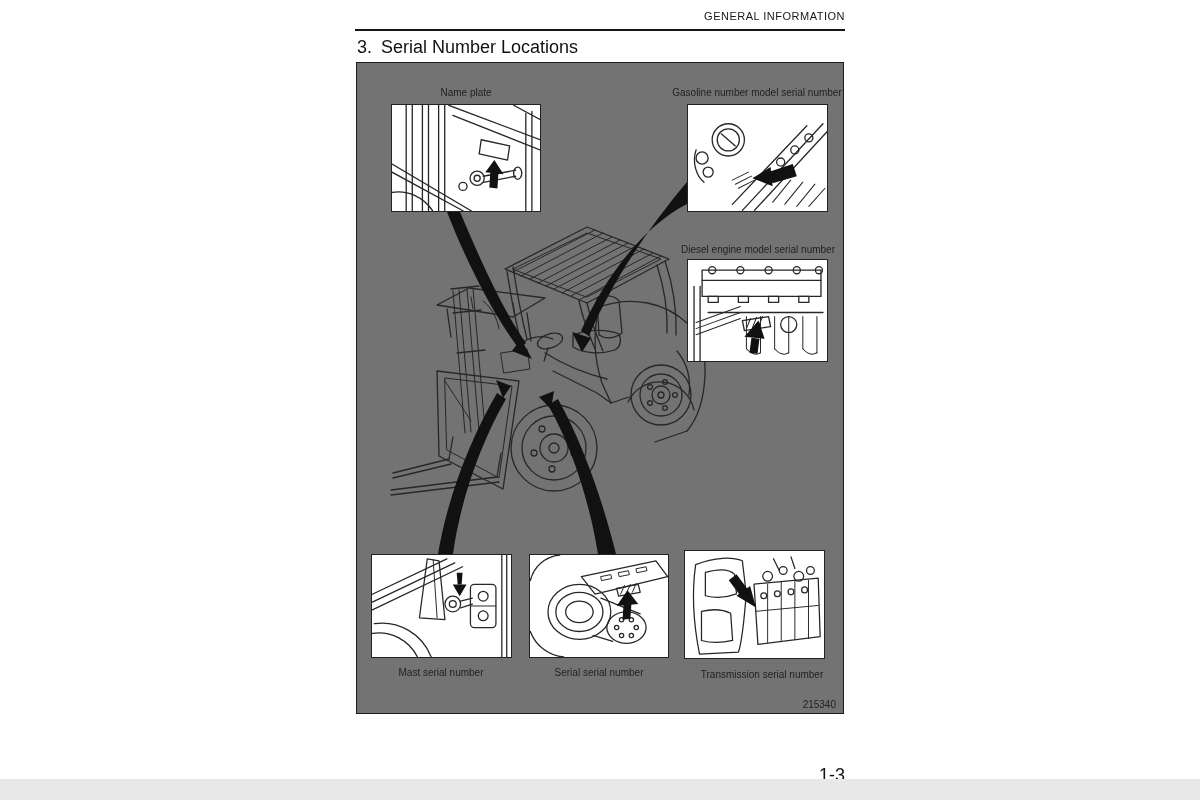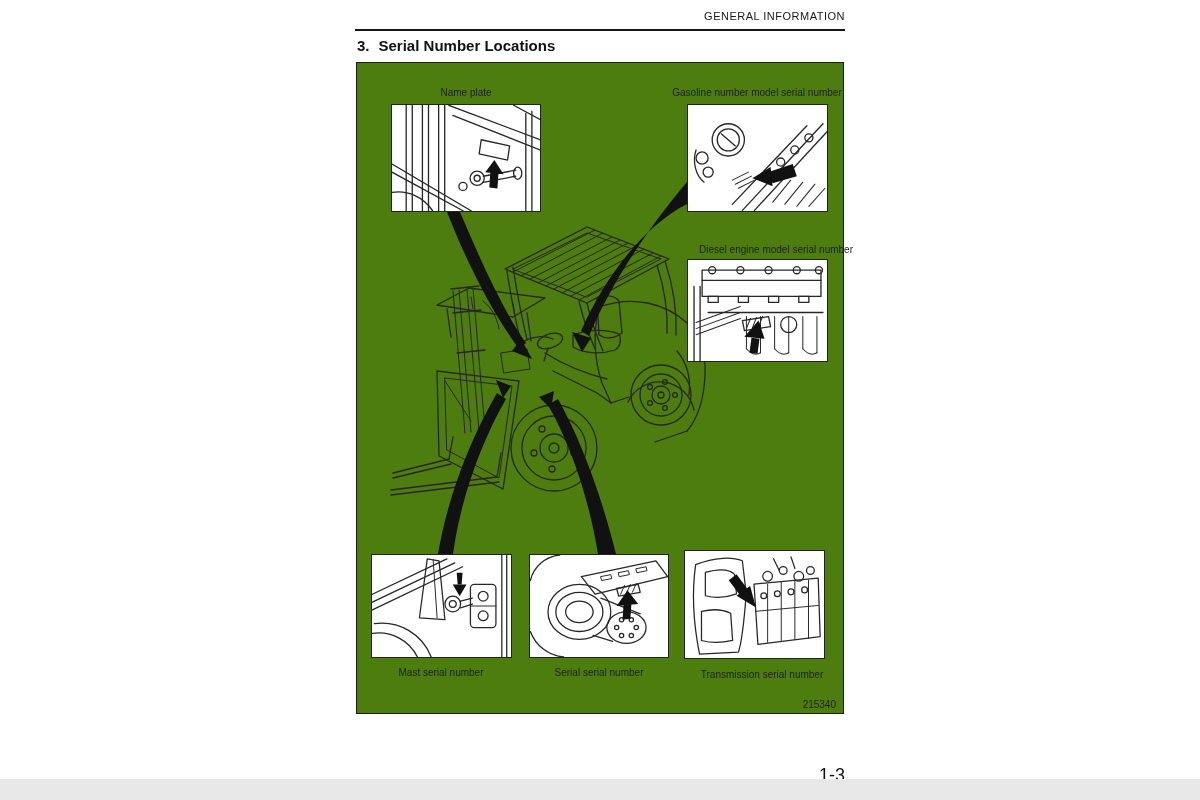--- a/index.html
+++ b/index.html
@@ -1,24 +1,24 @@
 <!DOCTYPE html>
 <html><head>
 <meta charset="utf-8">
 <style>
   html,body{margin:0;padding:0;background:#e8e8e8;}
   #page{position:relative;width:1200px;height:779px;background:#ffffff;
         font-family:"Liberation Sans", sans-serif;color:#1c1c1c;overflow:hidden;}
   .abs{position:absolute;}
   .header-text{top:10px;right:355px;font-size:11px;letter-spacing:.5px;color:#181818;}
   .header-rule{top:29px;left:355px;width:490px;height:2px;background:#161616;}
-  .section-heading{top:37px;left:357px;font-size:15px;font-weight:bold;color:#111;}
+  .section-heading{top:37px;left:357px;font-size:18px;font-weight:normal;color:#111;}
   .section-heading .num{margin-right:9px;}
   .figure-frame{top:62px;left:356px;width:488px;height:652px;border:1.6px solid #1b1b1b;
-                box-sizing:border-box;background:#4d7c0f;}
+                box-sizing:border-box;background:#737373;}
   .scene{top:0;left:0;width:485px;height:649px;z-index:1;}
   .callout-label{font-size:10px;white-space:nowrap;transform:translateX(-50%);
                  color:#1f1f1f;z-index:3;}
   .callout-box{background:#fff;border:1.4px solid #222;box-sizing:border-box;
                overflow:hidden;z-index:2;}
   .callout-box svg{display:block;width:100%;height:100%;}
   .fig-num{right:7px;bottom:3px;font-size:10px;color:#222;z-index:3;}
   .page-num{left:819px;top:765px;font-size:18px;color:#111;}
   
   .ink{stroke:#272727;fill:none;stroke-width:1.3;stroke-linecap:round;stroke-linejoin:round;}
@@ -161,21 +161,21 @@
             <circle cx="120" cy="32" r="4"></circle>
           <path class="thin" d="M44,74 L60,66 M47,78 L63,70 M50,82 L66,74"></path>
         </g>
         <g class="blk">
           <polygon points="64,72 82,61 84,80"></polygon>
           <polygon points="80,66 104,58 108,70 84,77"></polygon>
         </g>
       </svg>
     </div>
 
-    <div class="abs callout-label" style="left:401px;top:181px;margin-left:18px;">Diesel engine model serial number</div>
+    <div class="abs callout-label" style="left:401px;top:181px;">Diesel engine model serial number</div>
     <div class="abs callout-box" style="left:330px;top:196px;width:141px;height:103px;">
       <svg viewBox="0 0 138 100">
         <g class="ink">
           <rect x="14" y="10" width="118" height="26"></rect>
           <path d="M14,20 H132"></path>
           <rect x="20" y="36" width="10" height="6"></rect>
             <rect x="50" y="36" width="10" height="6"></rect>
           <rect x="80" y="36" width="10" height="6"></rect>
             <rect x="110" y="36" width="10" height="6"></rect>
           <circle cx="24" cy="10" r="3.5"></circle>

